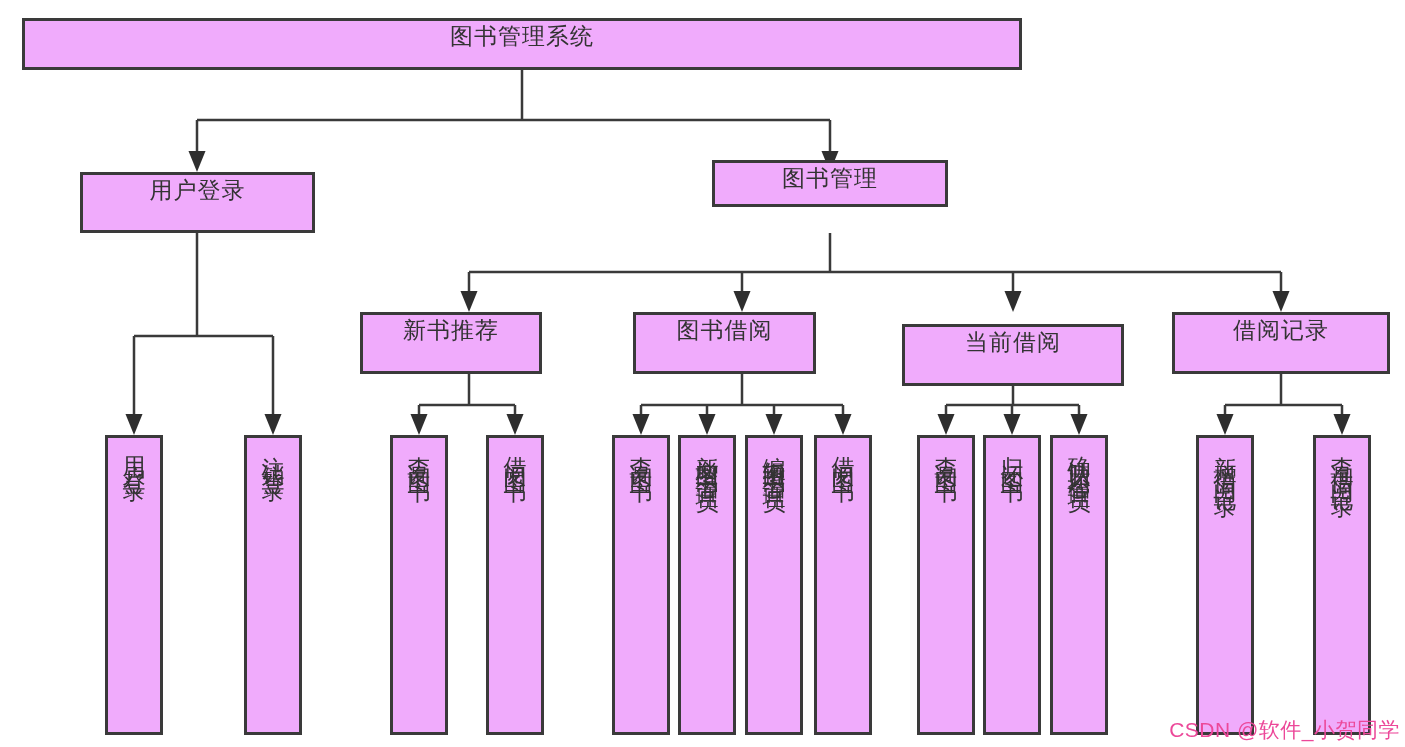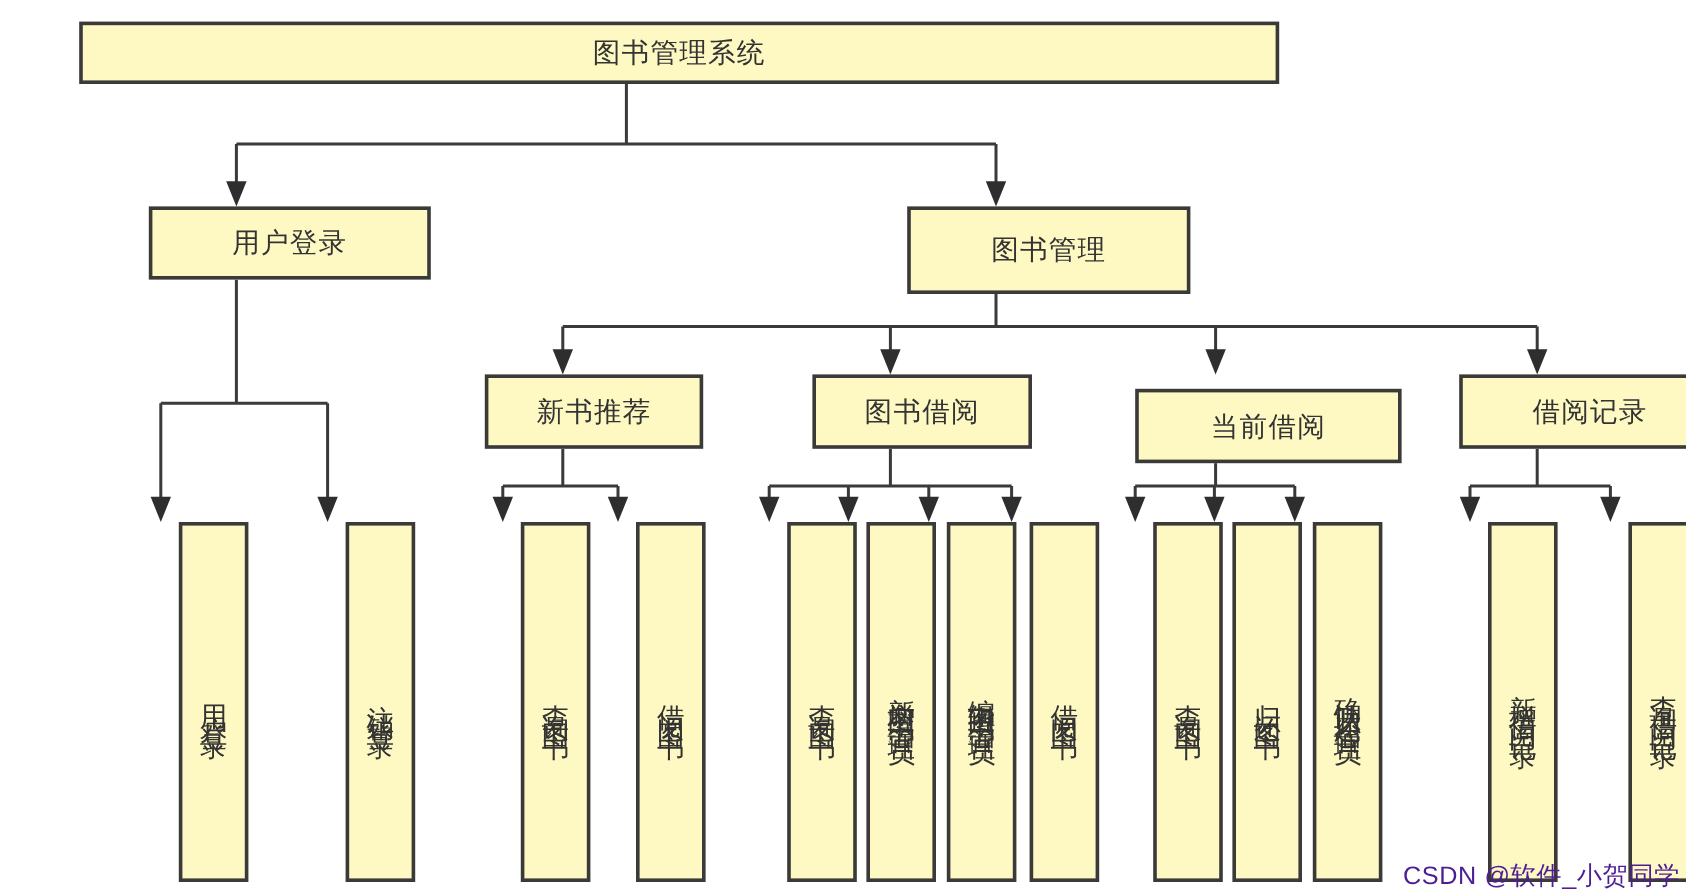--- a/index.html
+++ b/index.html
@@ -3,33 +3,33 @@
 <meta charset="utf-8">
 <style>
   html,body{margin:0;padding:0;background:#ffffff;}
   body{
     width:1405px;height:747px;position:relative;overflow:hidden;
     font-family:"Liberation Sans",sans-serif;
   }
   .stage{position:absolute;inset:0;}
   svg.connectors{position:absolute;left:0;top:0;z-index:0;}
   .box{
-    position:absolute;box-sizing:border-box;background:#fef9c3;
-    border:3px solid #3a3a3a;display:flex;align-items:center;justify-content:center;
-    color:#333333;z-index:1;margin-left:44px;
+    position:absolute;box-sizing:border-box;background:#f0abfc;
+    border:3px solid #3a3a3a;display:flex;align-items:flex-start;justify-content:center;
+    color:#333333;z-index:1;
   }
   .box.h span{font-size:23px;letter-spacing:1px;white-space:nowrap;}
   .box.v span{
     writing-mode:vertical-rl;text-orientation:mixed;
     font-size:23px;letter-spacing:8px;line-height:1;
   }
   .box.v span.tight{letter-spacing:5px;}
   .watermark{
     position:absolute;right:5px;bottom:3px;z-index:2;
-    font-size:21px;color:#4c1d95;letter-spacing:0.5px;white-space:nowrap;
+    font-size:21px;color:#ec4899;letter-spacing:0.5px;white-space:nowrap;
   }
 </style>
 </head>
 <body>
 
 <div class="stage">
 
   <svg class="connectors" width="1405" height="747" viewBox="0 0 1405 747">
     <g stroke="#3a3a3a" stroke-width="2.5" fill="none">
 
@@ -70,21 +70,21 @@
     </g>
   </svg>
 
   <div class="box h" style="left:22px;top:18px;width:1000px;height:52px">
     <span>图书管理系统</span>
   </div>
 
   <div class="box h" style="left:80px;top:172px;width:235px;height:61px">
     <span>用户登录</span>
   </div>
-  <div class="box h" style="left:712px;top:172px;width:236px;height:73px">
+  <div class="box h" style="left:712px;top:160px;width:236px;height:47px">
     <span>图书管理</span>
   </div>
 
   <div class="box h" style="left:360px;top:312px;width:182px;height:62px">
     <span>新书推荐</span>
   </div>
   <div class="box h" style="left:633px;top:312px;width:183px;height:62px">
     <span>图书借阅</span>
   </div>
   <div class="box h" style="left:902px;top:324px;width:222px;height:62px">

